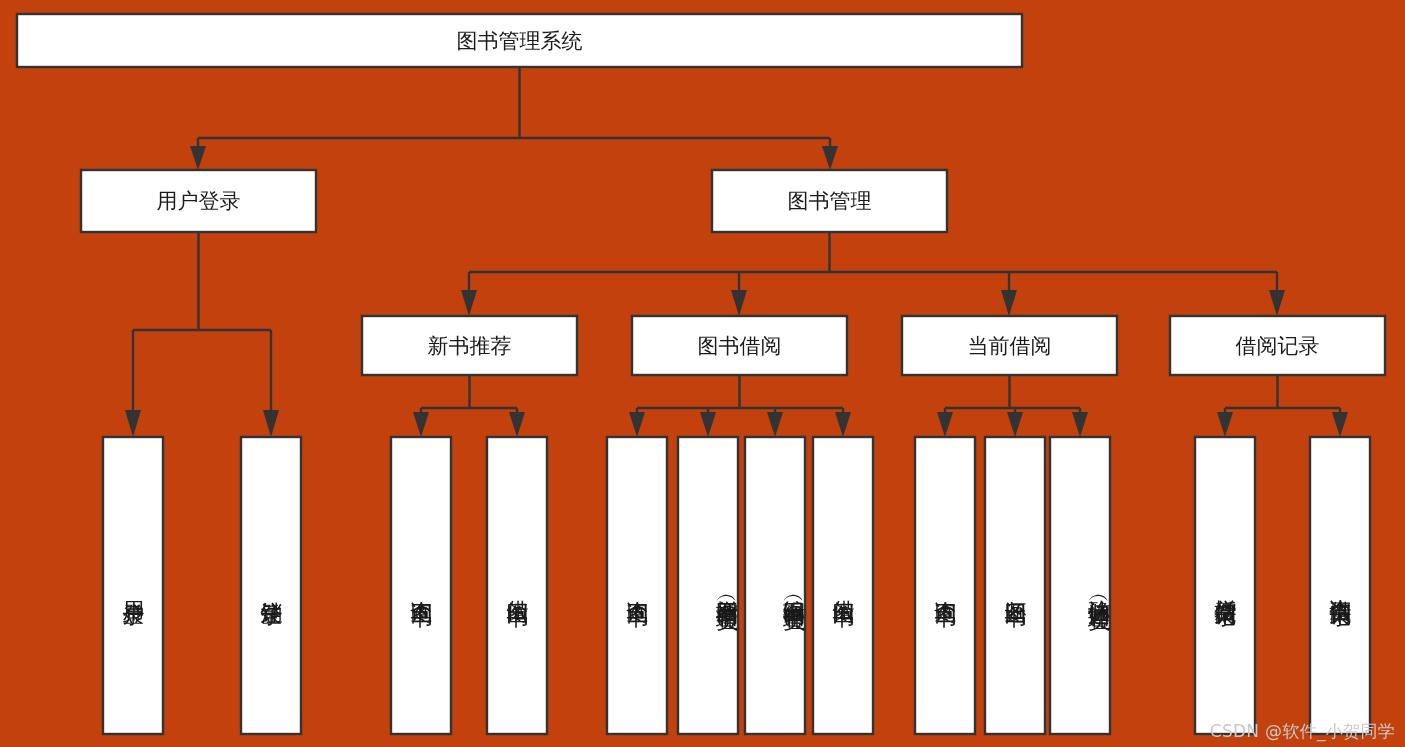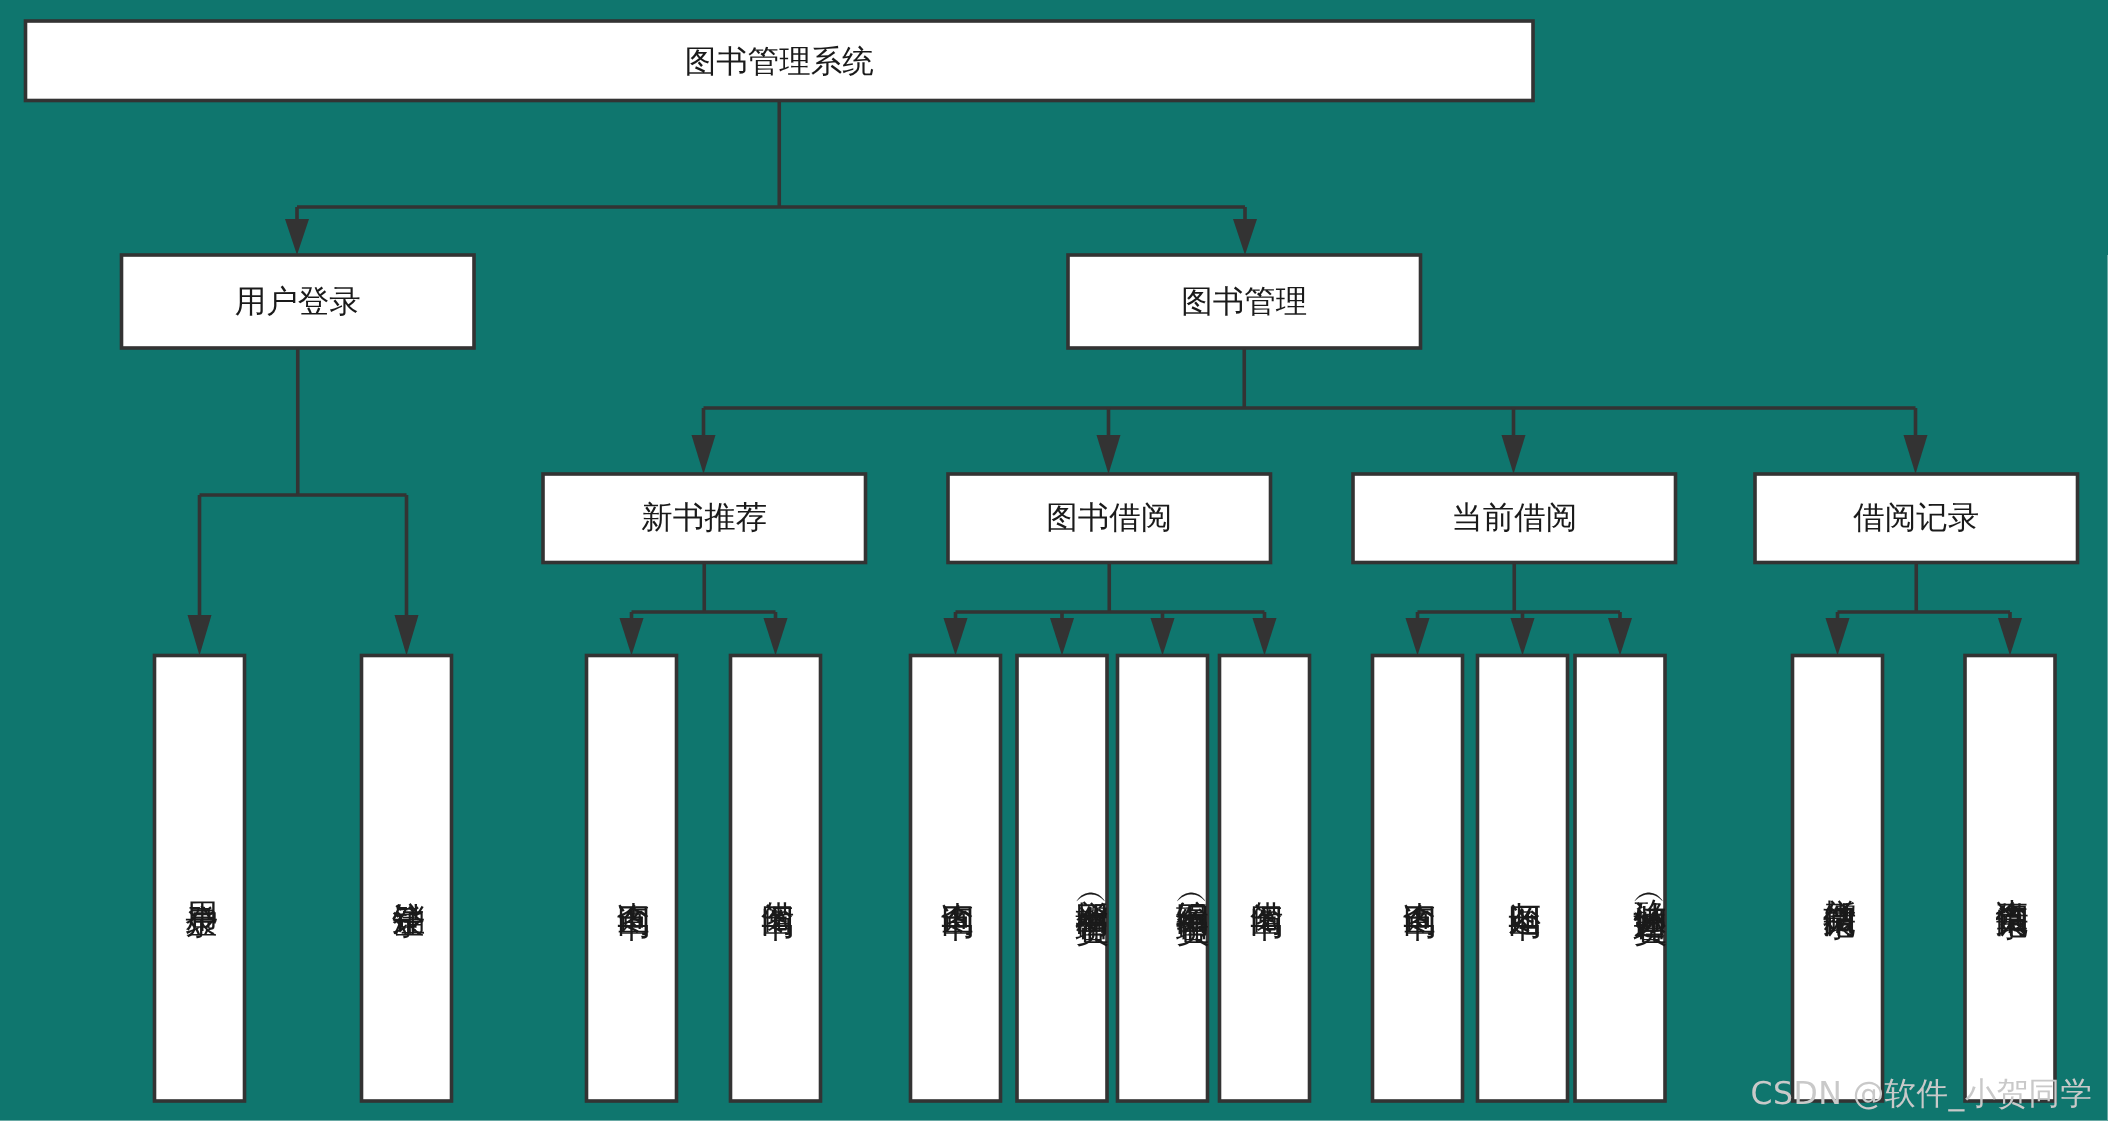--- a/index.html
+++ b/index.html
@@ -11,21 +11,21 @@
   body {
     width: 1405px;
     height: 747px;
     font-family: "DejaVu Sans", "Liberation Sans", sans-serif;
     overflow: hidden;
   }
   #diagram-root {
     position: relative;
     width: 1405px;
     height: 747px;
-    background: #0f766e;
+    background: #c2410c;
   }
   svg.flow {
     position: absolute;
     left: 0;
     top: 0;
     width: 1405px;
     height: 747px;
     display: block;
   }
   .node-rect {
@@ -61,21 +61,21 @@
     letter-spacing: 1.5px;
     text-align: center;
     white-space: nowrap;
     pointer-events: none;
   }
   .watermark {
     position: absolute;
     right: 10px;
     bottom: 4px;
     font-family: "DejaVu Sans", "Liberation Sans", sans-serif;
-    font-size: 21px;
+    font-size: 17px;
     color: #c9c9c9;
     white-space: nowrap;
     letter-spacing: 0.3px;
   }
 </style>
 </head>
 <body>
 
 <div id="diagram-root">
 

